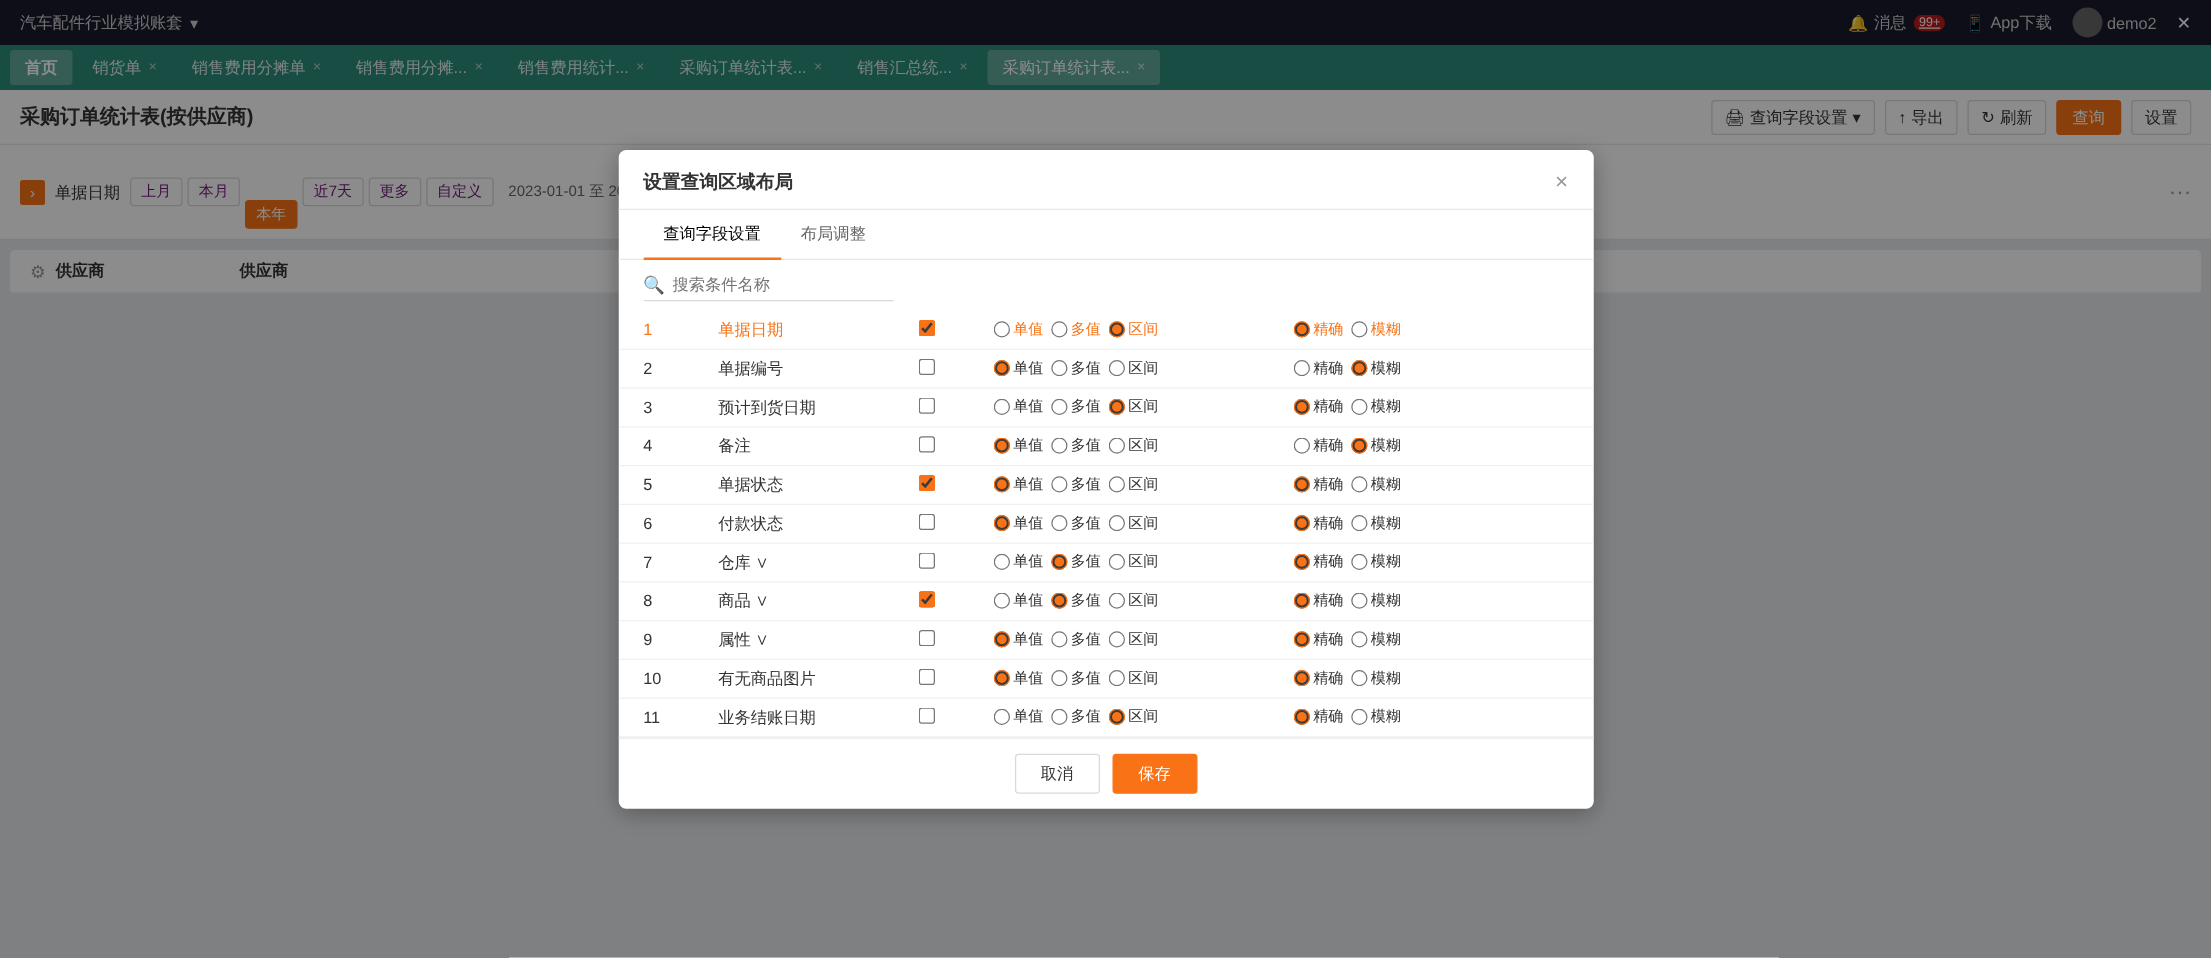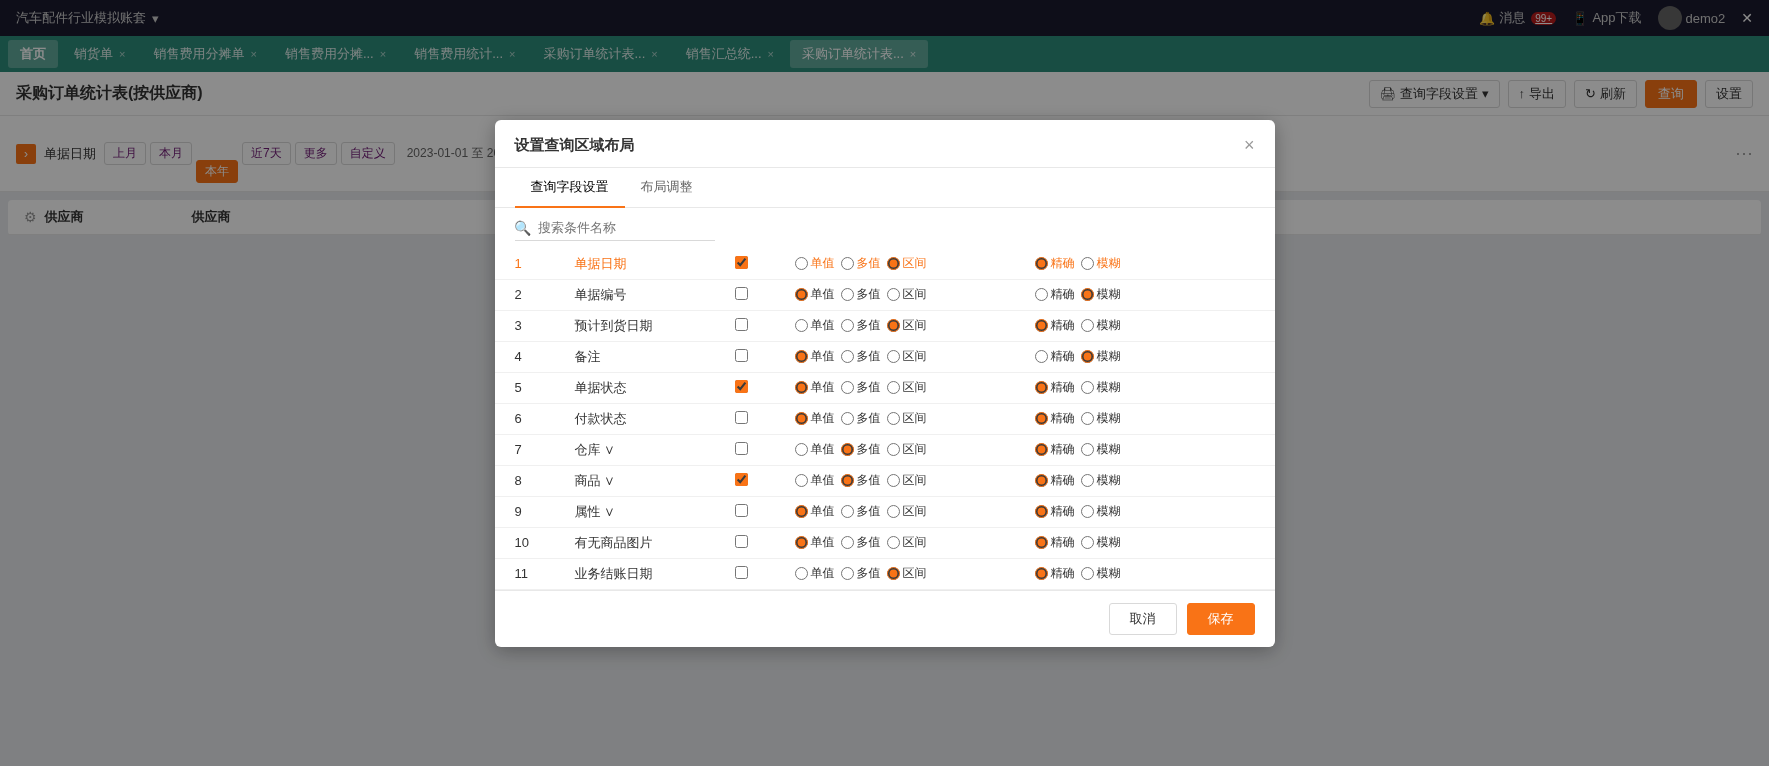--- a/index.html
+++ b/index.html
@@ -196,21 +196,21 @@
     
     .radio-group { display: flex; align-items: center; gap: 6px; }
     .radio-opt { display: flex; align-items: center; gap: 3px; font-size: 12px; cursor: pointer; }
     .radio-opt input[type="radio"] { accent-color: #f97316; cursor: pointer; }
     .cb-wrap input[type="checkbox"] { accent-color: #f97316; cursor: pointer; }
 
     
     .dialog-footer {
       padding: 12px 20px;
       display: flex;
-      justify-content: flex-end;
+      justify-content: center;
       gap: 10px;
       border-top: 1px solid #e8e8e8;
     }
     .btn-cancel {
       padding: 6px 20px; border: 1px solid #d9d9d9; background: #fff;
       color: #333; border-radius: 3px; cursor: pointer; font-size: 13px;
     }
     .btn-save {
       padding: 6px 20px; border: 1px solid #f97316; background: #f97316;
       color: #fff; border-radius: 3px; cursor: pointer; font-size: 13px;

